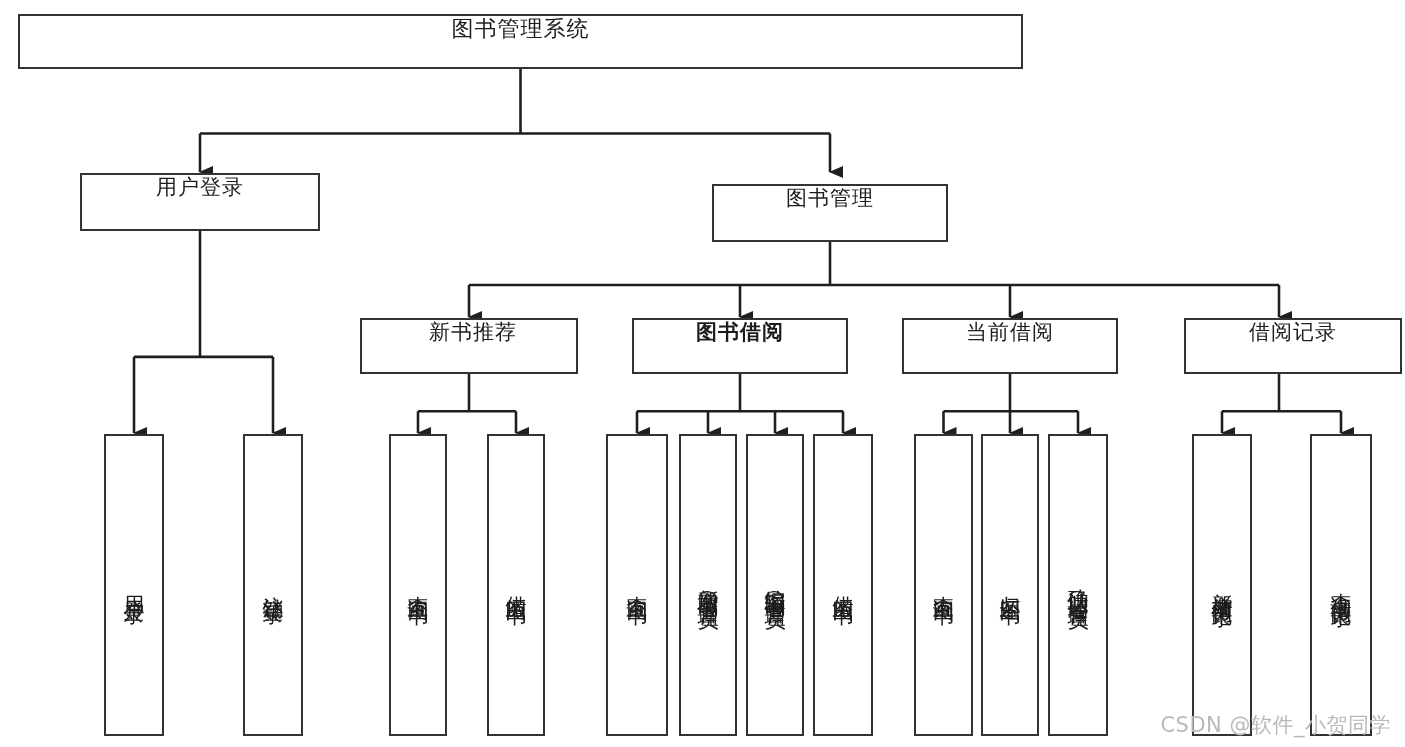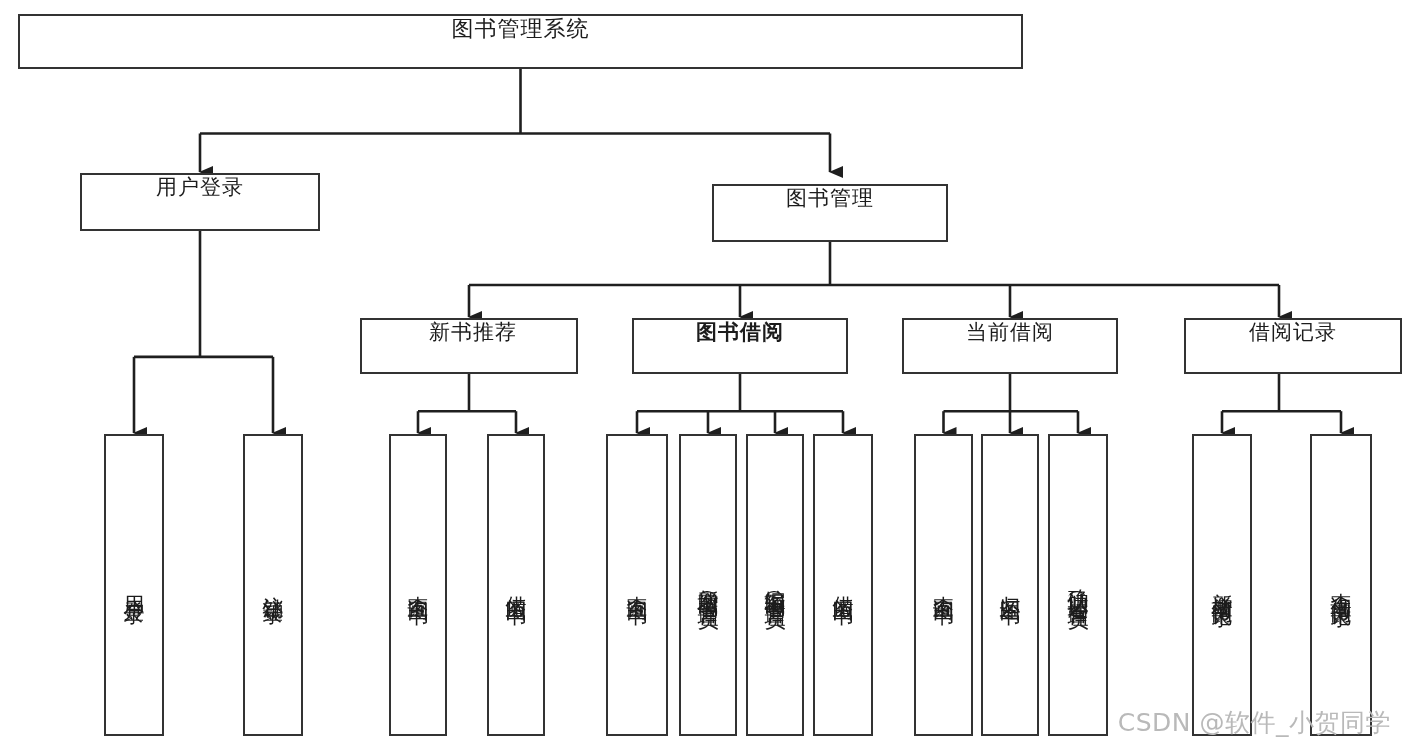--- a/index.html
+++ b/index.html
@@ -54,21 +54,21 @@
     font-size: 21px;
     letter-spacing: 3px;
     line-height: 1.05;
     white-space: nowrap;
   }
   .node.root .node-label { font-size: 22px; }
   .watermark {
     position: absolute;
     right: 14px;
     bottom: 8px;
-    font-size: 25px;
+    font-size: 21px;
     color: #b9b9b9;
     letter-spacing: 0.5px;
     z-index: 5;
     white-space: nowrap;
     font-family: "DejaVu Sans", "Liberation Sans", sans-serif;
   }
 </style>
 </head>
 <body>
 

